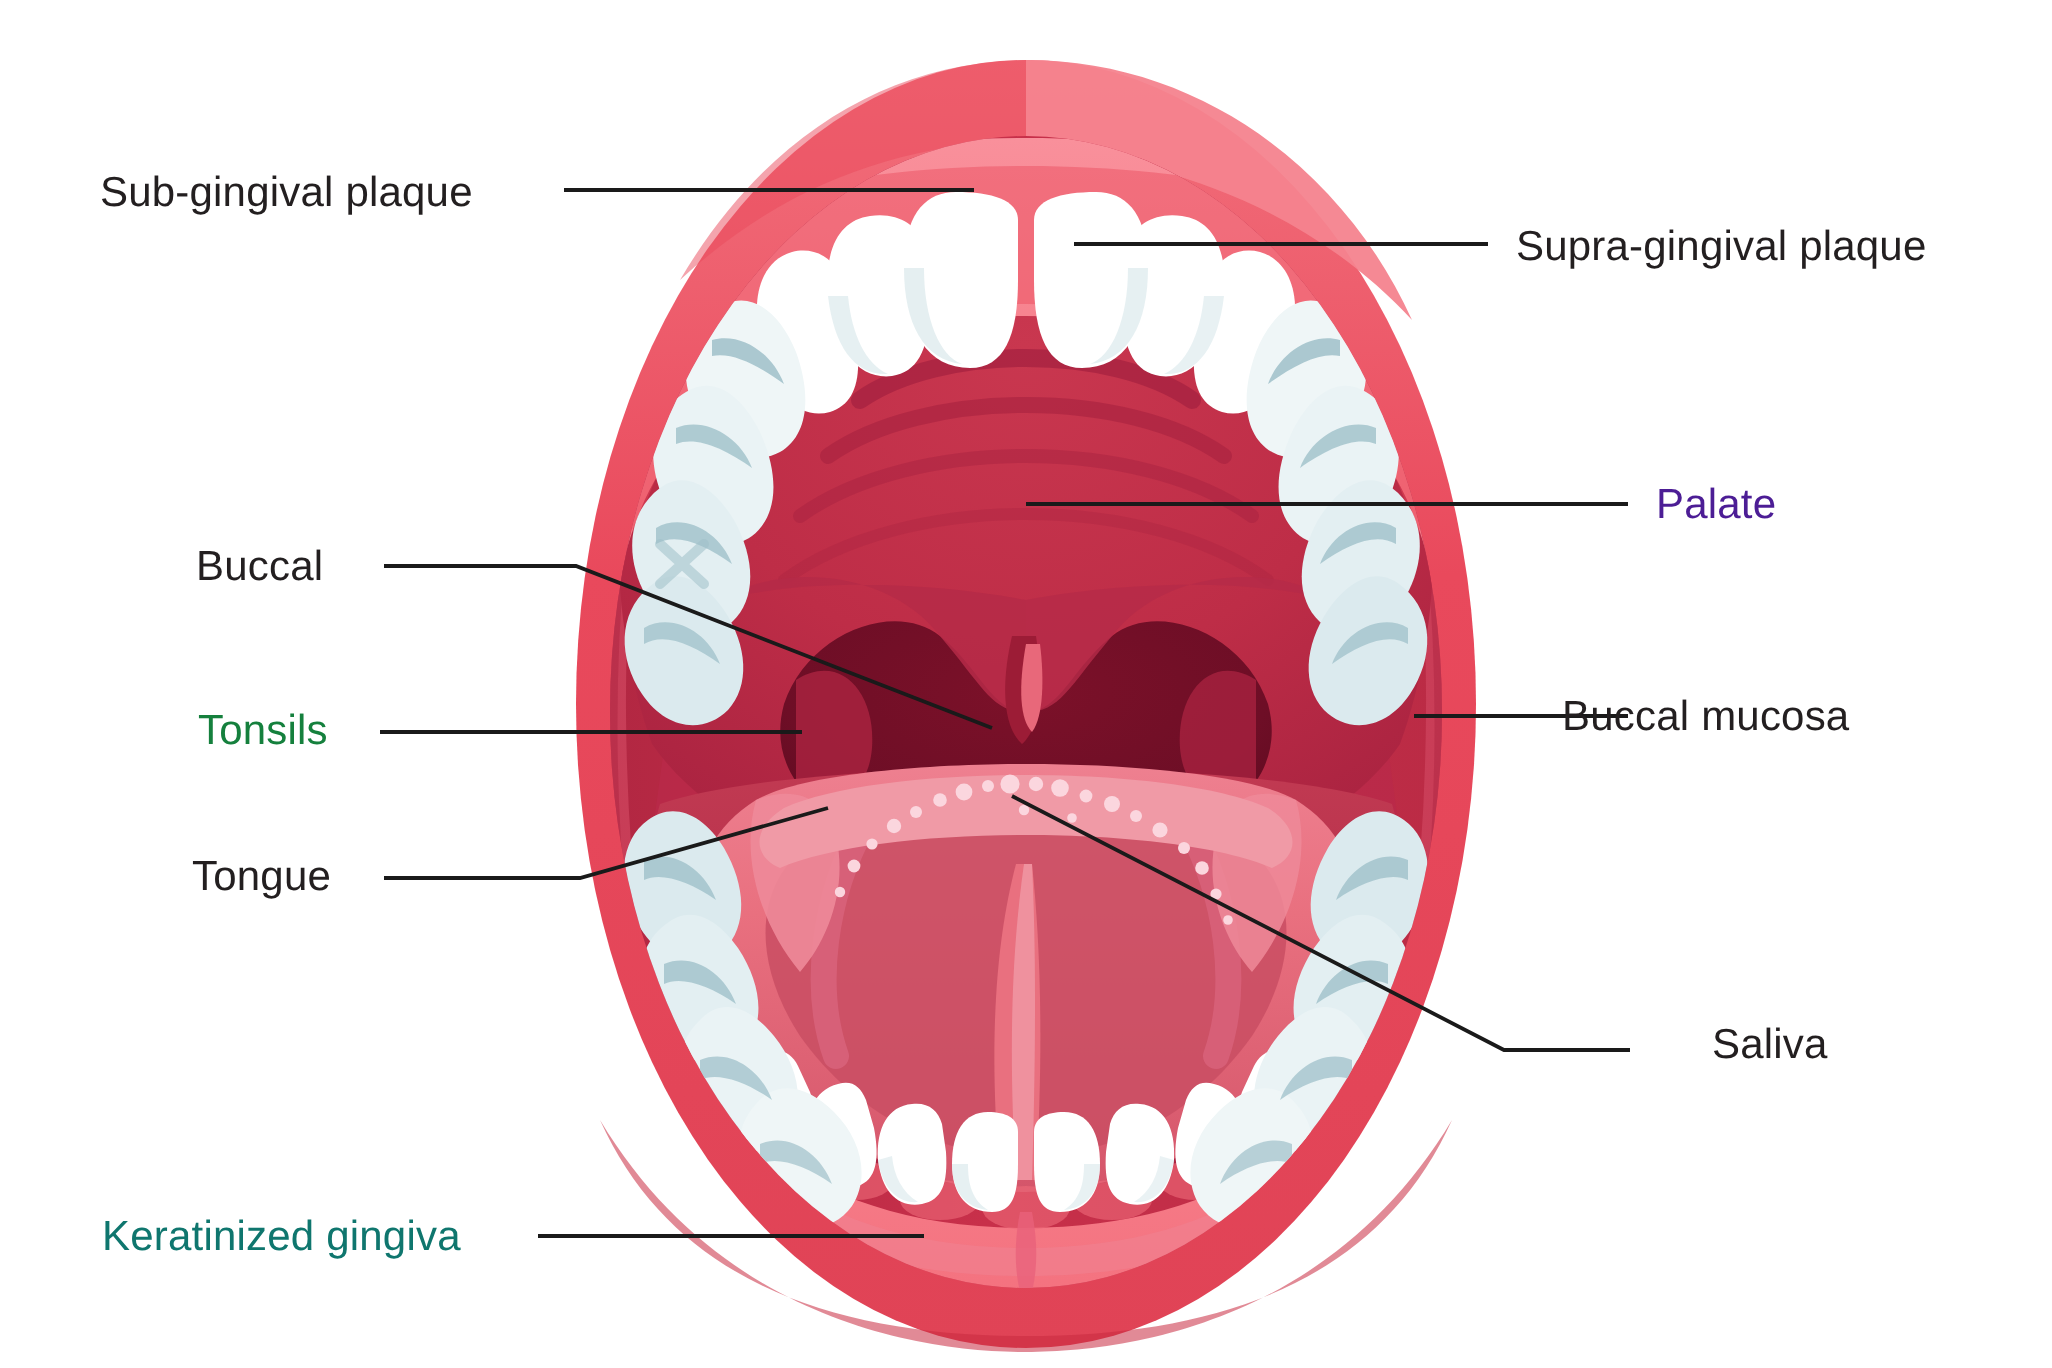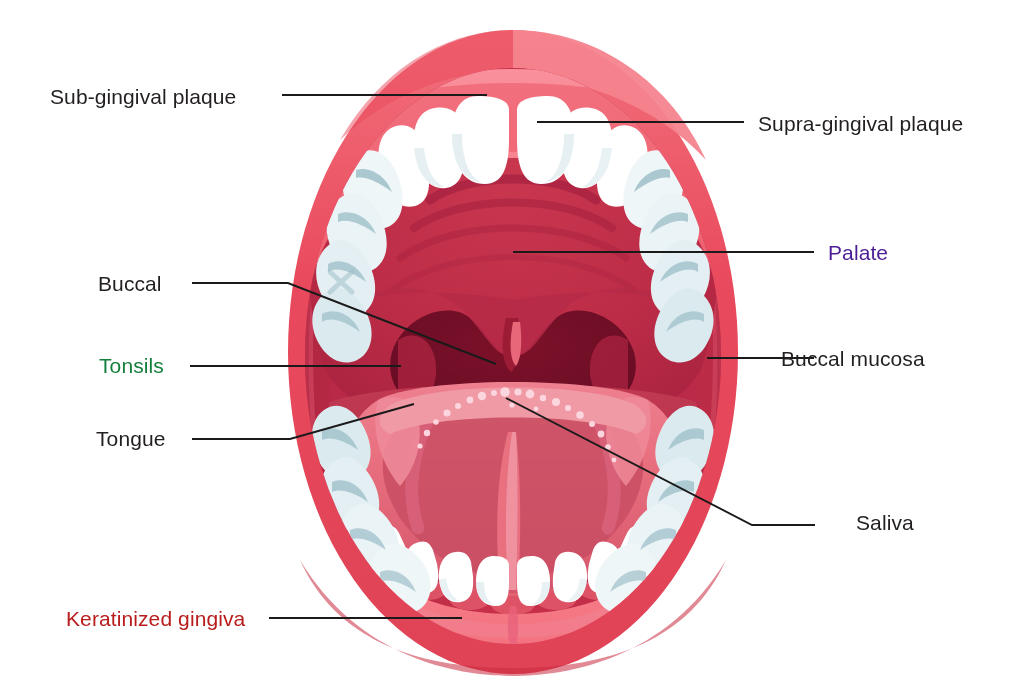--- a/index.html
+++ b/index.html
@@ -330,16 +330,16 @@
 
   <div id="labels">
       <div class="lbl left" style="left: 50px; top: 86px; color: rgb(35, 31, 32);">Sub-gingival plaque</div>
       <div class="lbl right" style="left: 758px; top: 113px; color: rgb(35, 31, 32);">Supra-gingival plaque</div>
       <div class="lbl right" style="left: 828px; top: 242px; color: #4c1d95;">Palate</div>
       <div class="lbl left" style="left: 98px; top: 273px; color: rgb(35, 31, 32);">Buccal</div>
       <div class="lbl left" style="left: 99px; top: 355px; color: #15803d;">Tonsils</div>
       <div class="lbl right" style="left: 781px; top: 348px; color: rgb(35, 31, 32);">Buccal mucosa</div>
       <div class="lbl left" style="left: 96px; top: 428px; color: rgb(35, 31, 32); text-align: center;">Tongue</div>
       <div class="lbl right" style="left: 828px; top: 512px; color: rgb(35, 31, 32); margin-left: 28px;">Saliva</div>
-      <div class="lbl left" style="left: 51px; top: 608px; color: #b91c1c; margin-left: 15px;">Keratinized gingiva</div>
+      <div class="lbl left" style="left: 51px; top: 608px; color: #0f766e;">Keratinized gingiva</div>
     </div>
 
 </div>
 
 </body></html>

